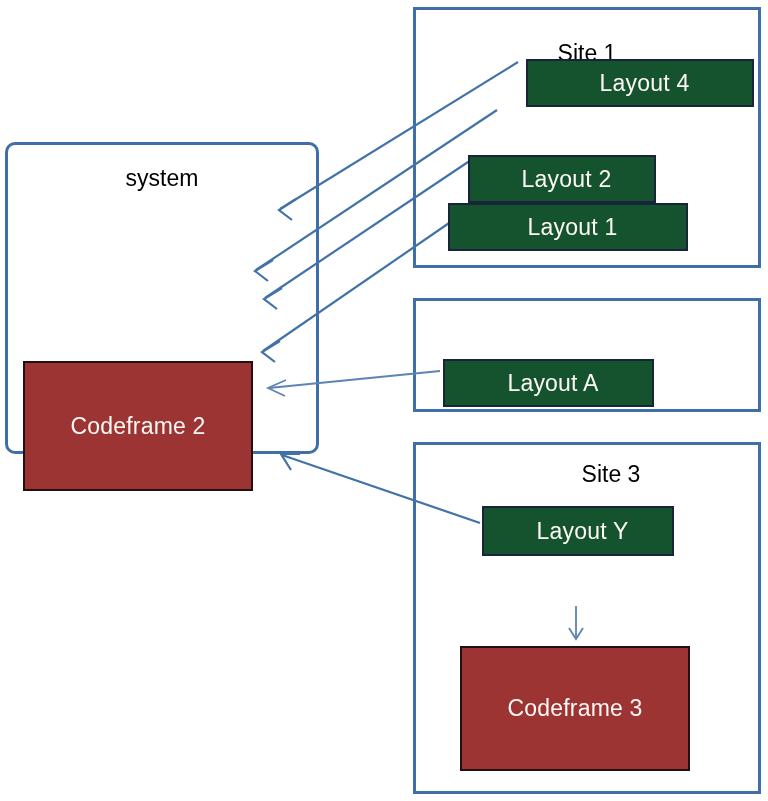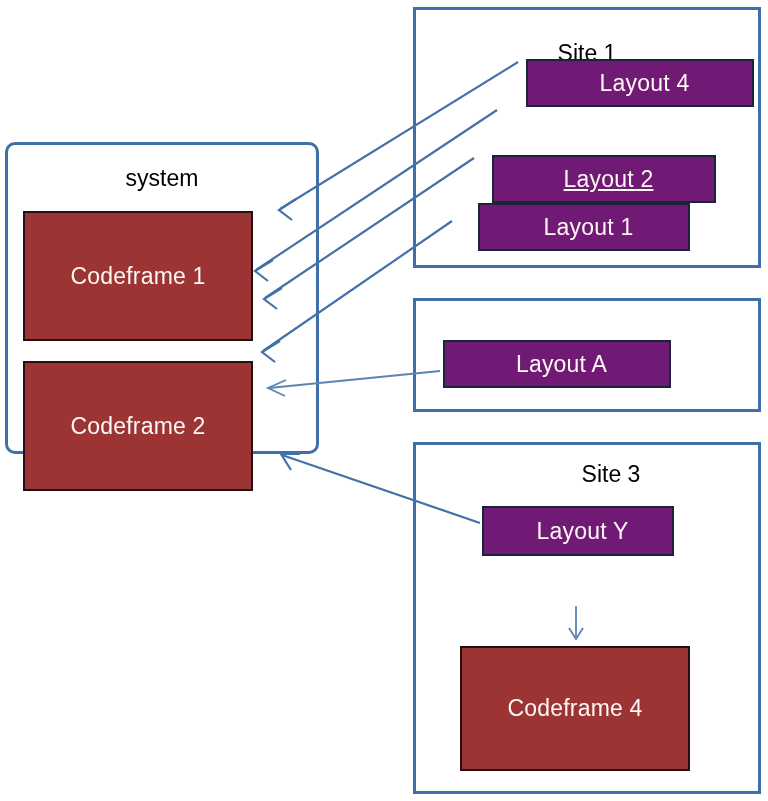--- a/index.html
+++ b/index.html
@@ -41,21 +41,21 @@
     color: #FDF7F5;
     font-size: 23px;
     font-family: "Liberation Sans", sans-serif;
     letter-spacing: 0.2px;
   }
   .node-codeframe {
     background: #9C3433;
     border: 2px solid #231112;
   }
   .node-layout {
-    background: #701a75;
+    background: #14532d;
     border: 2px solid #17243A;
     padding-left: 9px;
   }
   svg.arrow-layer {
     position: absolute;
     left: 0;
     top: 0;
     width: 768px;
     height: 801px;
     overflow: visible;
@@ -84,59 +84,56 @@
   }
 </style>
 </head>
 <body>
 
 <div id="canvas">
 
   <div class="container-box" style="left:5px; top:142px; width:314px; height:312px;border-radius:10px;">
     <div class="container-title" style="left:0; top:22px;">system</div>
 
-    <div class="node node-codeframe" style="left:15px; top:66px; width:230px; height:130px;">
-      <span>Codeframe 1</span>
-    </div>
 
     <div class="node node-codeframe" style="left:15px; top:216px; width:230px; height:130px;">
       <span>Codeframe 2</span>
     </div>
   </div>
 
   <div class="container-box" style="left:413px; top:7px; width:348px; height:261px;">
     <div class="container-title" style="left:0; top:32px;">Site 1</div>
 
     <div class="node node-layout" style="left:110px; top:49px; width:228px; height:48px; z-index:4;">
       <span>Layout 4</span>
     </div>
-    <div class="node node-layout" style="left:76px; top:145px; width:224px; height:48px; z-index:2;text-decoration:underline;">
+    <div class="node node-layout" style="left:52px; top:145px; width:188px; height:48px; z-index:2;">
       <span>Layout 2</span>
     </div>
-    <div class="node node-layout" style="left:62px; top:193px; width:212px; height:48px; z-index:1;">
+    <div class="node node-layout" style="left:32px; top:193px; width:240px; height:48px; z-index:1;">
       <span>Layout 1</span>
     </div>
   </div>
 
   <div class="container-box" style="left:413px; top:298px; width:348px; height:114px;">
 
-    <div class="node node-layout" style="left:27px; top:39px; width:228px; height:48px;justify-content:center;">
+    <div class="node node-layout" style="left:27px; top:58px; width:211px; height:48px;justify-content:center;">
       <span>Layout A</span>
     </div>
   </div>
 
   <div class="container-box" style="left:413px; top:442px; width:348px; height:352px;">
     <div class="container-title" style="left:0; top:18px;margin-left:24px;">Site 3</div>
 
     <div class="node node-layout" style="left:66px; top:61px; width:192px; height:50px; z-index:2;">
       <span>Layout Y</span>
     </div>
 
     <div class="node node-codeframe" style="left:44px; top:201px; width:230px; height:125px;">
-      <span>Codeframe 4</span>
+      <span>Codeframe 3</span>
     </div>
   </div>
 
   <svg class="arrow-layer" viewBox="0 0 768 801" xmlns="http://www.w3.org/2000/svg">
 
     <g>
       <line class="arrow-line" x1="518" y1="62" x2="280" y2="209"></line>
       <polyline class="arrow-head" points="296,199 279,210 292,220"></polyline>
     </g>
 

